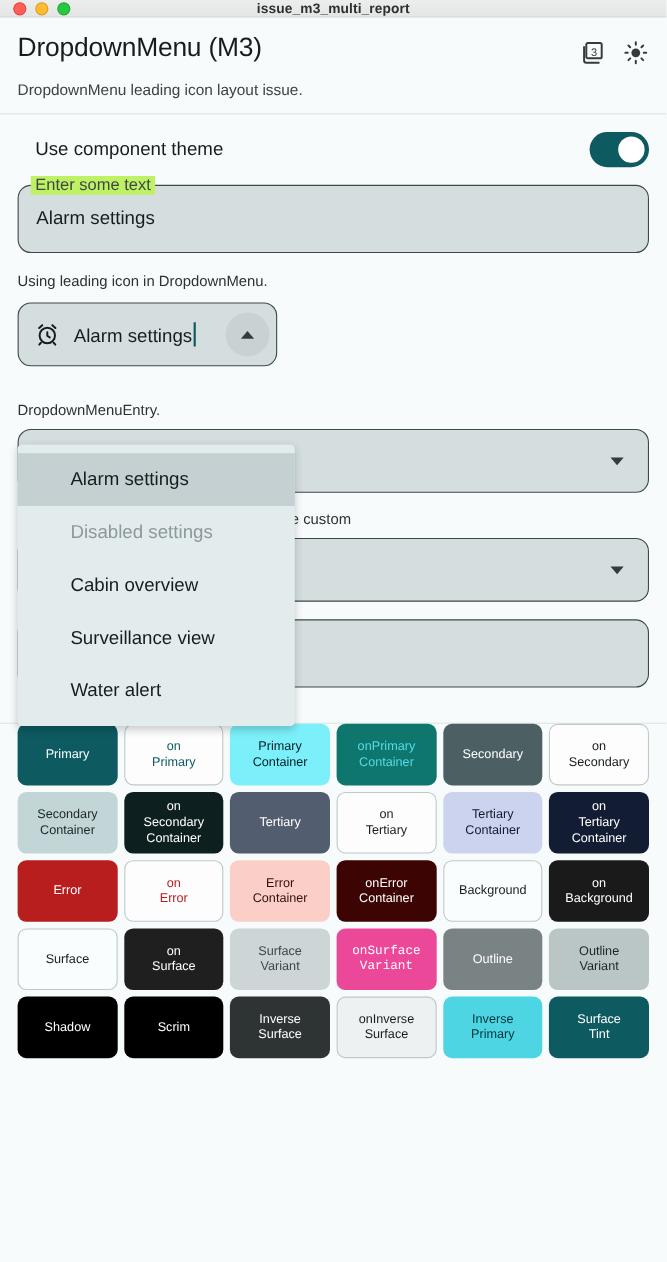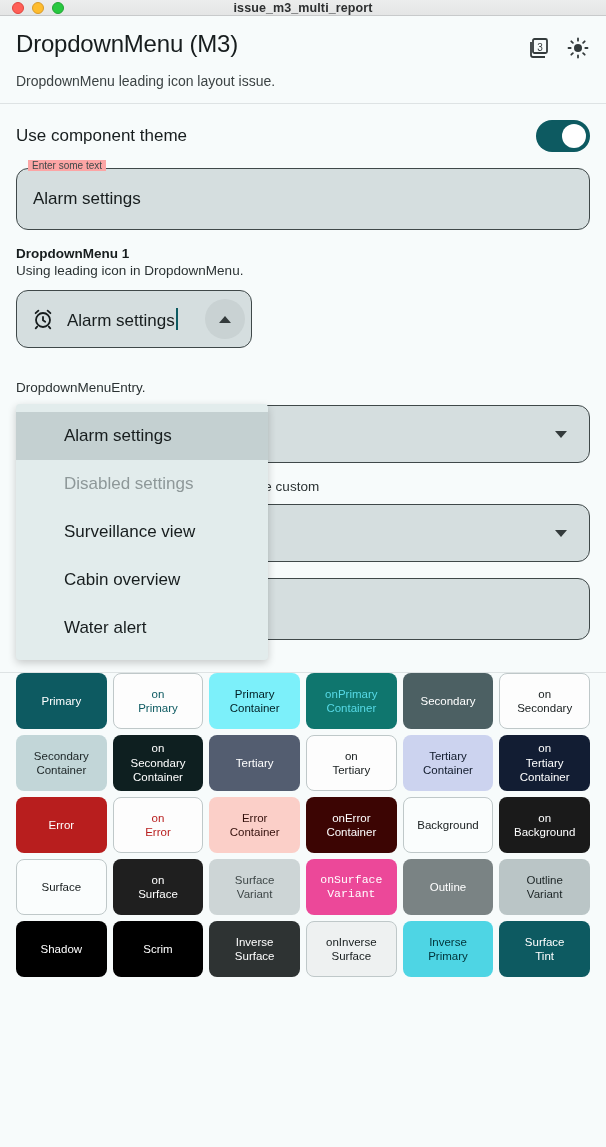--- a/index.html
+++ b/index.html
@@ -45,43 +45,43 @@
   .icon-btn { width: 24px; height: 24px; display: block; color: #343b3c; cursor: pointer; }
   .icon-btn svg { display: block; }
 
   .subtitle { padding: 13px 16px 14px 16px; font-size: 14px; color: #3c4344; }
 
   .divider { height: 1px; background: #dee3e4; }
 
   
   .theme-row {
     padding: 16px;
-    display: flex; align-items: center; justify-content: space-between;
+    display: flex; align-items: center; justify-content: space-between; margin-left: 16px;
   }
   .theme-label { font-size: 17px; color: #171d1e; }
   .switch {
     width: 54px; height: 32px; border-radius: 16px;
     background: #0d5a61; position: relative; cursor: pointer; flex: 0 0 auto;
   }
   .switch .knob {
     position: absolute; top: 4px; right: 4px;
     width: 24px; height: 24px; border-radius: 50%; background: #ffffff;
   }
 
   
   .field-wrap { margin: 0 16px 0 16px; position: relative; }
   .field {
     height: 62px; border: 1px solid #3f4849; border-radius: 12px;
     background: #d5dedf; display: flex; align-items: center; padding: 0 16px;
   }
   .field-value { font-size: 17px; color: #171d1e; }
   .field-legend {
     position: absolute; top: -8px; left: 12px;
-    background: #fca5a5; padding: 0 4px;
-    font-size: 10px; color: #3f4849;
+    background: #bef264; padding: 0 4px;
+    font-size: 15px; color: #3f4849;
   }
 
   
   .sec-label { font-size: 13.5px; font-weight: bold; color: #171d1e; }
   .sec-desc  { font-size: 13.5px; color: #2b3233; margin-top: 2px; }
 
   
   .dd {
     height: 58px; border: 1px solid #3f4849; border-radius: 12px;
     background: #d5dedf; display: flex; align-items: center;
@@ -174,21 +174,20 @@
   </div>
 
   <div class="field-wrap">
     <div class="field">
       <span class="field-value">Alarm settings</span>
     </div>
     <span class="field-legend">Enter some text</span>
   </div>
 
   <div style="padding:16px 16px 0 16px;">
-    <div class="sec-label">DropdownMenu 1</div>
     <div class="sec-desc">Using leading icon in DropdownMenu.</div>
   </div>
   <div style="padding:12px 16px 0 16px; width:268px;">
     <div class="dd">
       <span class="lead">
         <svg width="24" height="24" viewBox="0 0 24 24" fill="none" stroke="currentColor" stroke-width="1.8" stroke-linecap="round">
           <circle cx="12" cy="13" r="7"></circle>
           <path d="M12 10v3.3l2.2 1.4"></path>
           <path d="M4.6 6.2 7.4 3.6M19.4 6.2 16.6 3.6"></path>
           <path d="M6.2 19.6 4.7 21.3M17.8 19.6l1.5 1.7"></path>
@@ -286,18 +285,18 @@
 Surface</div>
       <div class="swatch" style="background: rgb(78, 213, 228); color: rgb(0, 50, 56);">Inverse
 Primary</div>
       <div class="swatch" style="background: rgb(13, 90, 97); color: rgb(255, 255, 255);">Surface
 Tint</div>
     </div>
 
   <div class="menu" id="menu-panel">
       <div class="menu-item selected">Alarm settings</div>
       <div class="menu-item disabled">Disabled settings</div>
+      <div class="menu-item">Cabin overview</div>
       <div class="menu-item">Surveillance view</div>
-      <div class="menu-item">Cabin overview</div>
       <div class="menu-item">Water alert</div>
     </div>
 
 </div>
 
 </body></html>

